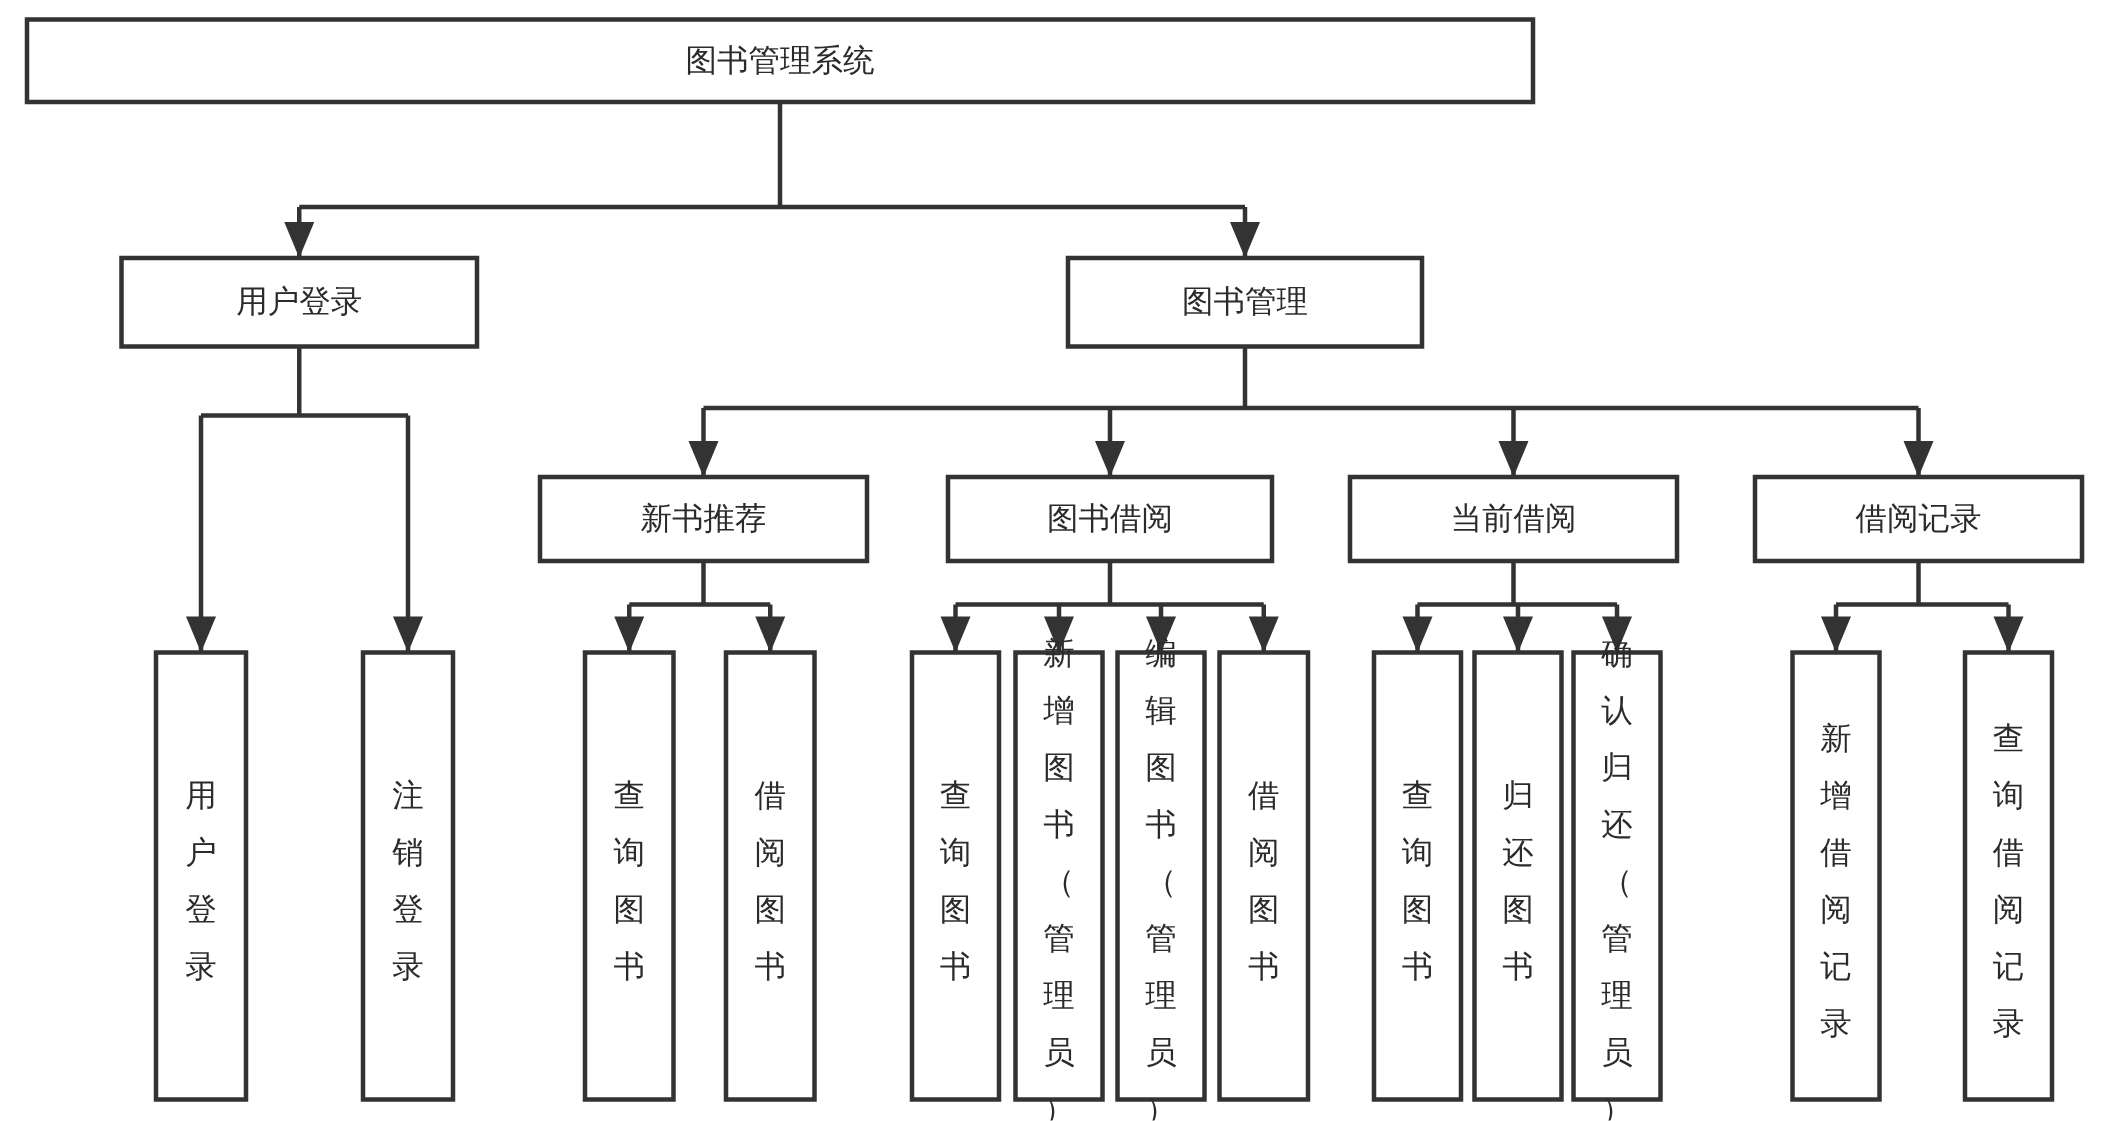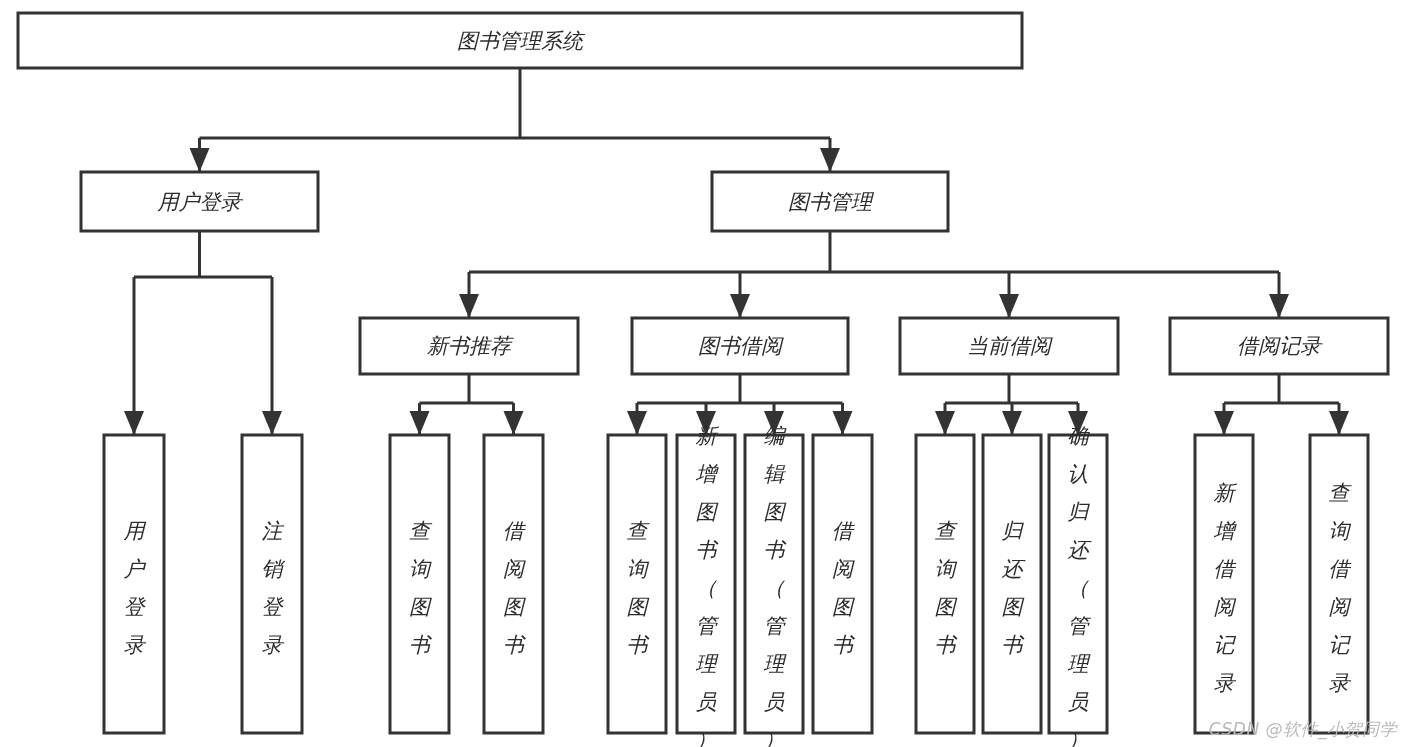--- a/index.html
+++ b/index.html
@@ -11,21 +11,20 @@
     width: 1405px;
     height: 747px;
     font-family: "DejaVu Sans", "Liberation Sans", sans-serif;
     overflow: hidden;
     position: relative;
   }
   #diagram-root {
     position: relative;
     width: 1405px;
     height: 747px;
-    font-style: italic;
   }
   svg.flow {
     position: absolute;
     top: 0;
     left: 0;
     width: 1405px;
     height: 747px;
   }
   .box-rect {
     fill: #ffffff;
@@ -200,14 +199,13 @@
         <g>
           <rect x="1195" y="435" width="58" height="298" class="box-rect"></rect>
           <text x="1224" y="499.64" class="node-label-v"><tspan x="1224" dy="0">新</tspan><tspan x="1224" dy="38">增</tspan><tspan x="1224" dy="38">借</tspan><tspan x="1224" dy="38">阅</tspan><tspan x="1224" dy="38">记</tspan><tspan x="1224" dy="38">录</tspan></text>
         </g>
         <g>
           <rect x="1310" y="435" width="58" height="298" class="box-rect"></rect>
           <text x="1339" y="499.64" class="node-label-v"><tspan x="1339" dy="0">查</tspan><tspan x="1339" dy="38">询</tspan><tspan x="1339" dy="38">借</tspan><tspan x="1339" dy="38">阅</tspan><tspan x="1339" dy="38">记</tspan><tspan x="1339" dy="38">录</tspan></text>
         </g>
       </g>
     </svg>
-  <div class="watermark">CSDN @软件_小贺同学</div>
 </div>
 
 </body></html>

